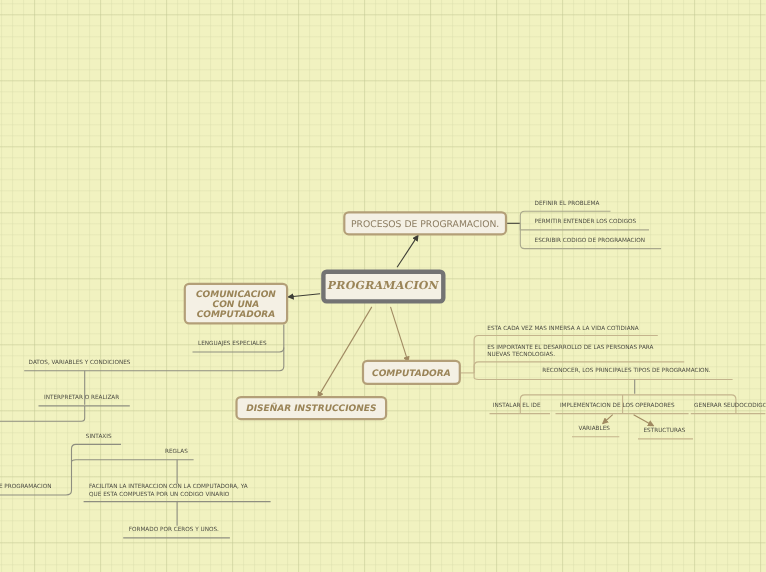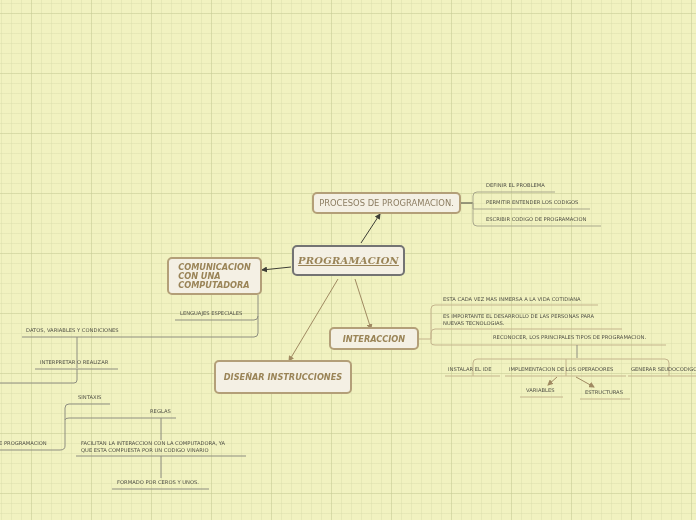--- a/index.html
+++ b/index.html
@@ -11,27 +11,27 @@
       linear-gradient(90deg, rgba(190,195,140,0.35) 1px, transparent 1px),
       linear-gradient(rgba(210,214,165,0.35) 1px, transparent 1px),
       linear-gradient(90deg, rgba(210,214,165,0.35) 1px, transparent 1px);
     background-size: 60px 60px, 60px 60px, 10px 10px, 10px 10px;
     background-position: 0 13px, 31px 0, 0 3px, 1px 0;
     font-family:"DejaVu Sans", sans-serif;
   }
   svg.links { position:absolute; left:0; top:0; }
   .node {
     position:absolute; box-sizing:border-box; display:flex;
-    align-items:center; justify-content:center; text-align:left;
+    align-items:center; justify-content:center; text-align:center;
     background:#f4f0e4; border-radius:5px;
   }
   .central {
-    border:2px solid #737373; color:#9a8457;
+    border:4px solid #737373; color:#9a8457;
     font-family:"DejaVu Serif", serif; font-weight:bold; font-style:italic;
-    font-size:10px; letter-spacing:0.2px;text-decoration:underline;
+    font-size:10px; letter-spacing:0.2px;
   }
   .main {
     border:2px solid #b39f78; color:#9a8457;
     font-weight:bold; font-style:italic; font-size:8.2px;
   }
   .main.plain { font-weight:normal; font-style:normal; font-size:8.4px; color:#8c7d62; }
   .leaf {
     position:absolute; font-size:5.2px; color:#4e4e44; white-space:nowrap;
     line-height:7px;
   }
@@ -118,35 +118,35 @@
 <div class="leaf" style="left:486px; top:216px;">ESCRIBIR CODIGO DE PROGRAMACION</div>
 
 <div class="node main" style="left:167px; top:257px; width:95px; height:38px; line-height:9px; padding:0 17px;">
   <span>COMUNICACION CON UNA COMPUTADORA</span>
 </div>
 <div class="leaf" style="left:180px; top:310px;">LENGUAJES ESPECIALES</div>
 <div class="leaf" style="left:26px; top:327px;">DATOS, VARIABLES Y CONDICIONES</div>
 <div class="leaf" style="left:40px; top:359px;">INTERPRETAR O REALIZAR</div>
 
 <div class="node main" style="left:329px; top:327px; width:90px; height:23px;">
-  <span>INTERACCION</span>
+  <span>COMPUTADORA</span>
 </div>
 <div class="leaf" style="left:443px; top:296px;">ESTA CADA VEZ MAS INMERSA A LA VIDA COTIDIANA</div>
 <div class="leaf" style="left:443px; top:313px;">
   <div>ES IMPORTANTE EL DESARROLLO DE LAS PERSONAS PARA</div>
   <div>NUEVAS TECNOLOGIAS.</div>
 </div>
 <div class="leaf" style="left:493px; top:334px;">RECONOCER, LOS PRINCIPALES TIPOS DE PROGRAMACION.</div>
 <div class="leaf" style="left:448px; top:366px;">INSTALAR EL IDE</div>
 <div class="leaf" style="left:509px; top:366px;">IMPLEMENTACION DE LOS OPERADORES</div>
 <div class="leaf" style="left:631px; top:366px;">GENERAR SEUDOCODIGO</div>
 <div class="leaf" style="left:526px; top:387px;">VARIABLES</div>
 <div class="leaf" style="left:585px; top:389px;">ESTRUCTURAS</div>
 
-<div class="node main" style="left:214px; top:360px; width:138px; height:34px;">
+<div class="node main" style="left:214px; top:360px; width:138px; height:22px;">
   <span>DISEÑAR INSTRUCCIONES</span>
 </div>
 
 <div class="leaf" style="left:-1px; top:440px;">E PROGRAMACION</div>
 <div class="leaf" style="left:78px; top:394px;">SINTAXIS</div>
 <div class="leaf" style="left:150px; top:408px;">REGLAS</div>
 <div class="leaf" style="left:81px; top:440px;">
   <div>FACILITAN LA INTERACCION CON LA COMPUTADORA, YA</div>
   <div>QUE ESTA COMPUESTA POR UN CODIGO VINARIO</div>
 </div>

